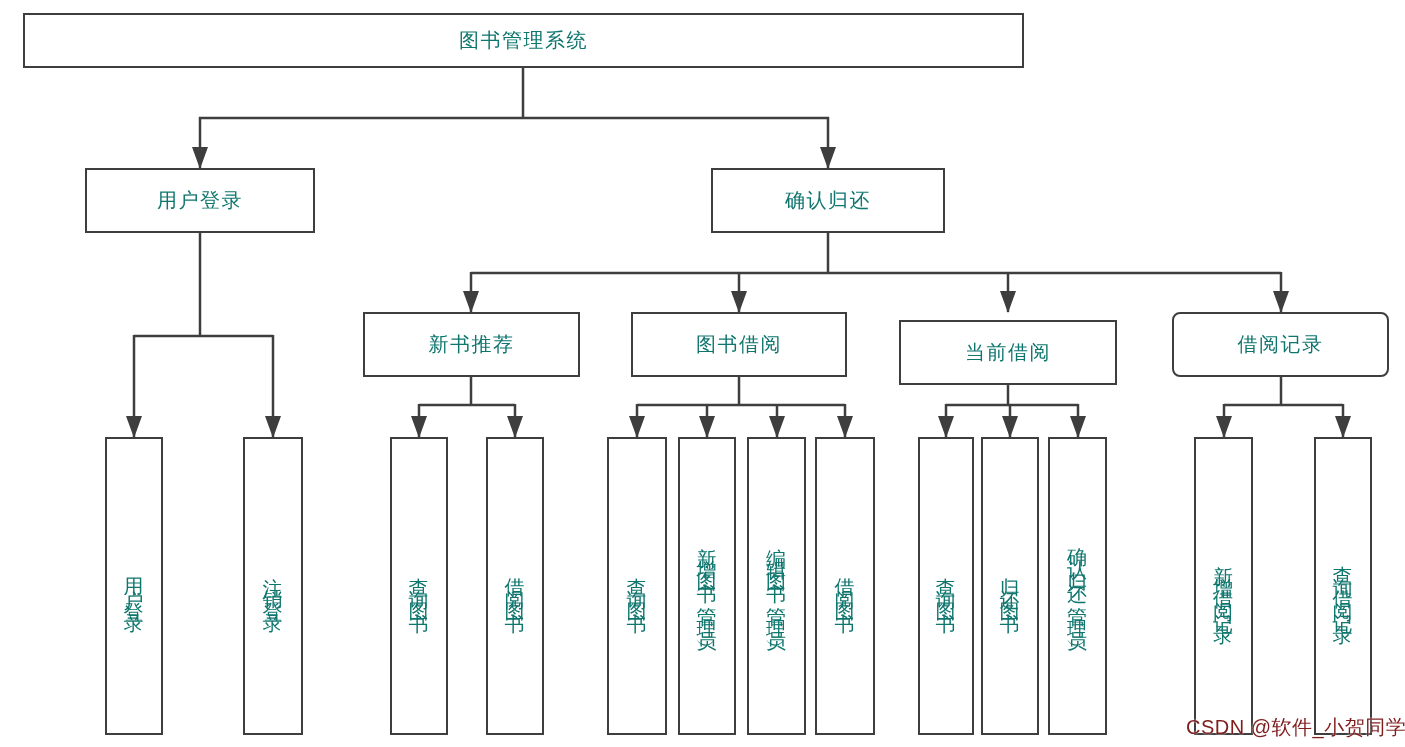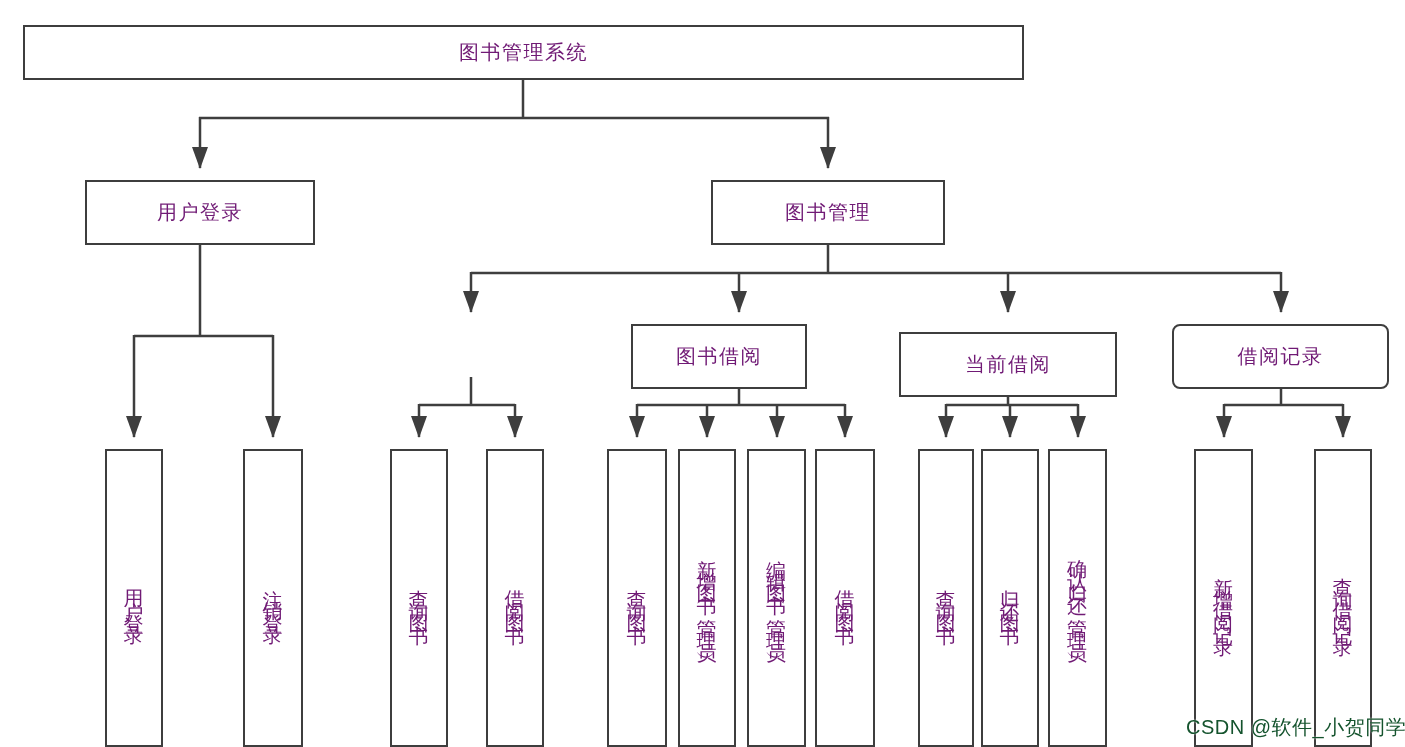--- a/index.html
+++ b/index.html
@@ -11,23 +11,22 @@
     overflow:hidden;
   }
   .box{
     position:absolute;
     box-sizing:border-box;
     background:#ffffff;
     border:2.5px solid #3e3e3e;
     display:flex;
     align-items:center;
     justify-content:center;
-    color:#701a75;
+    color:#0f766e;
     z-index:2;
-    margin-top:12px;
   }
   .h-box{
     font-size:20px;
     letter-spacing:1.5px;
     white-space:nowrap;
   }
   .v-box span{
     writing-mode:vertical-rl;
     text-orientation:mixed;
     font-size:20px;
@@ -42,21 +41,21 @@
     position:absolute;
     left:0;top:0;
     z-index:1;
   }
   .watermark{
     position:absolute;
     left:1186px;
     top:714px;
     z-index:5;
     font-size:20px;
-    color:#14532d;
+    color:#7f1d1d;
     letter-spacing:0.5px;
     white-space:nowrap;
     text-shadow:0 0 2px #ffffff;
   }
 </style>
 </head>
 <body>
 
 <div class="canvas">
 
@@ -99,23 +98,24 @@
 
       <path d="M1281,377 V405 M1224,405 H1343"></path>
       <line x1="1224" y1="404" x2="1224" y2="437" marker-end="url(#arrow)"></line>
       <line x1="1343" y1="404" x2="1343" y2="437" marker-end="url(#arrow)"></line>
     </g>
   </svg>
 
   <div class="box h-box" style="left:23px;top:13px;width:1001px;height:55px;">图书管理系统</div>
 
   <div class="box h-box" style="left:85px;top:168px;width:230px;height:65px;">用户登录</div>
-  <div class="box h-box" style="left:711px;top:168px;width:234px;height:65px;">图书管理</div>
+  <div class="box h-box" style="left:711px;top:168px;width:234px;height:65px;">确认归还</div>
 
-  <div class="box h-box" style="left:631px;top:312px;width:176px;height:65px;">图书借阅</div>
+  <div class="box h-box" style="left:363px;top:312px;width:217px;height:65px;">新书推荐</div>
+  <div class="box h-box" style="left:631px;top:312px;width:216px;height:65px;">图书借阅</div>
   <div class="box h-box" style="left:899px;top:320px;width:218px;height:65px;">当前借阅</div>
   <div class="box h-box" style="left:1172px;top:312px;width:217px;height:65px;border-radius:8px;">借阅记录</div>
 
   <div class="box v-box" style="left:105px;top:437px;width:58px;height:298px;">
     <span>用户登录</span>
     </div>
   <div class="box v-box" style="left:243px;top:437px;width:60px;height:298px;">
     <span>注销登录</span>
     </div>
 

